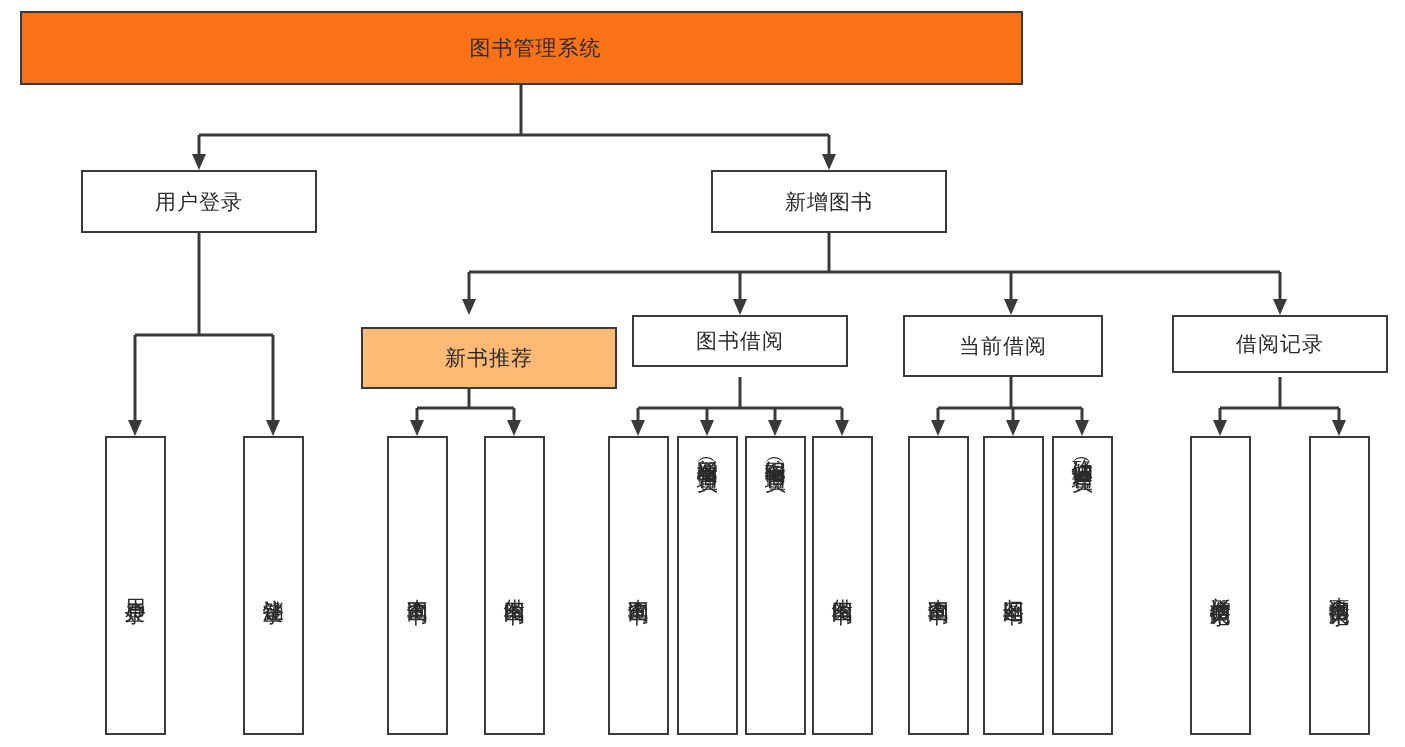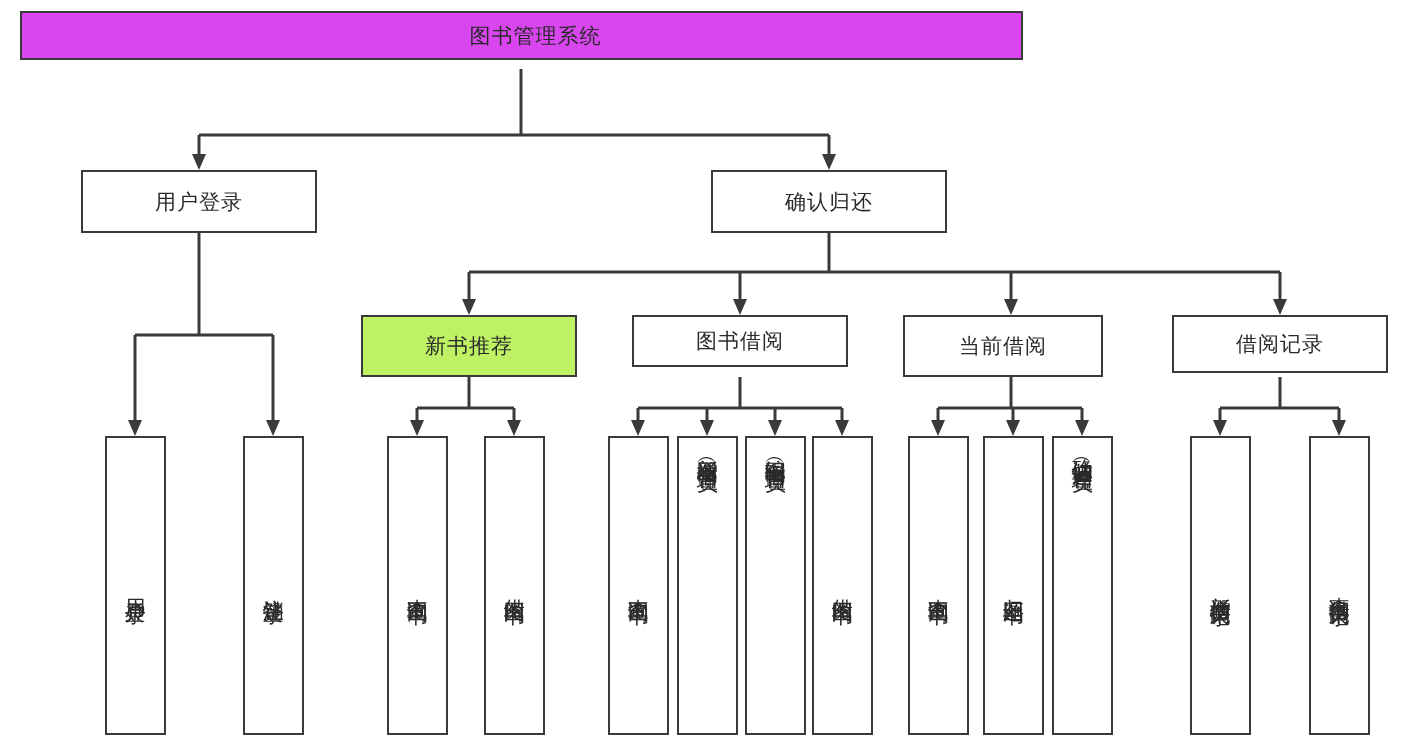--- a/index.html
+++ b/index.html
@@ -130,30 +130,30 @@
       <line x1="1082" y1="408" x2="1082" y2="424" stroke="#3a3a3a" stroke-width="3"></line>
       <polygon points="1075,420 1089,420 1082,436" fill="#3a3a3a"></polygon>
       <line x1="1280" y1="377" x2="1280" y2="408" stroke="#3a3a3a" stroke-width="3"></line>
       <line x1="1220" y1="408" x2="1339" y2="408" stroke="#3a3a3a" stroke-width="3"></line>
       <line x1="1220" y1="408" x2="1220" y2="424" stroke="#3a3a3a" stroke-width="3"></line>
       <polygon points="1213,420 1227,420 1220,436" fill="#3a3a3a"></polygon>
       <line x1="1339" y1="408" x2="1339" y2="424" stroke="#3a3a3a" stroke-width="3"></line>
       <polygon points="1332,420 1346,420 1339,436" fill="#3a3a3a"></polygon>
     </svg>
   <div id="boxes-layer">
-      <div class="node-box horizontal" style="left: 20px; top: 11px; width: 1003px; height: 49px; border-color: rgb(58, 58, 58); background: #d946ef; padding-left: 28px;">
+      <div class="node-box horizontal" style="left: 20px; top: 11px; width: 1003px; height: 74px; border-color: rgb(58, 58, 58); background: #f97316; padding-left: 28px;">
         <span class="node-label">图书管理系统</span>
       </div>
       <div class="node-box horizontal" style="left: 81px; top: 170px; width: 236px; height: 63px; border-color: rgb(58, 58, 58); background: rgb(255, 255, 255);">
         <span class="node-label">用户登录</span>
       </div>
       <div class="node-box horizontal" style="left: 711px; top: 170px; width: 236px; height: 63px; border-color: rgb(58, 58, 58); background: rgb(255, 255, 255);">
-        <span class="node-label">确认归还</span>
-      </div>
-      <div class="node-box horizontal" style="left: 361px; top: 315px; width: 216px; height: 62px; border-color: rgb(58, 58, 58); background: #bef264;">
+        <span class="node-label">新增图书</span>
+      </div>
+      <div class="node-box horizontal" style="left: 361px; top: 327px; width: 256px; height: 62px; border-color: rgb(58, 58, 58); background: #fdba74;">
         <span class="node-label">新书推荐</span>
       </div>
       <div class="node-box horizontal" style="left: 632px; top: 315px; width: 216px; height: 52px; border-color: rgb(58, 58, 58); background: rgb(255, 255, 255);">
         <span class="node-label">图书借阅</span>
       </div>
       <div class="node-box horizontal" style="left: 903px; top: 315px; width: 200px; height: 62px; border-color: rgb(58, 58, 58); background: rgb(255, 255, 255);">
         <span class="node-label">当前借阅</span>
       </div>
       <div class="node-box horizontal" style="left: 1172px; top: 315px; width: 216px; height: 58px; border-color: rgb(58, 58, 58); background: rgb(255, 255, 255);">
         <span class="node-label">借阅记录</span>

